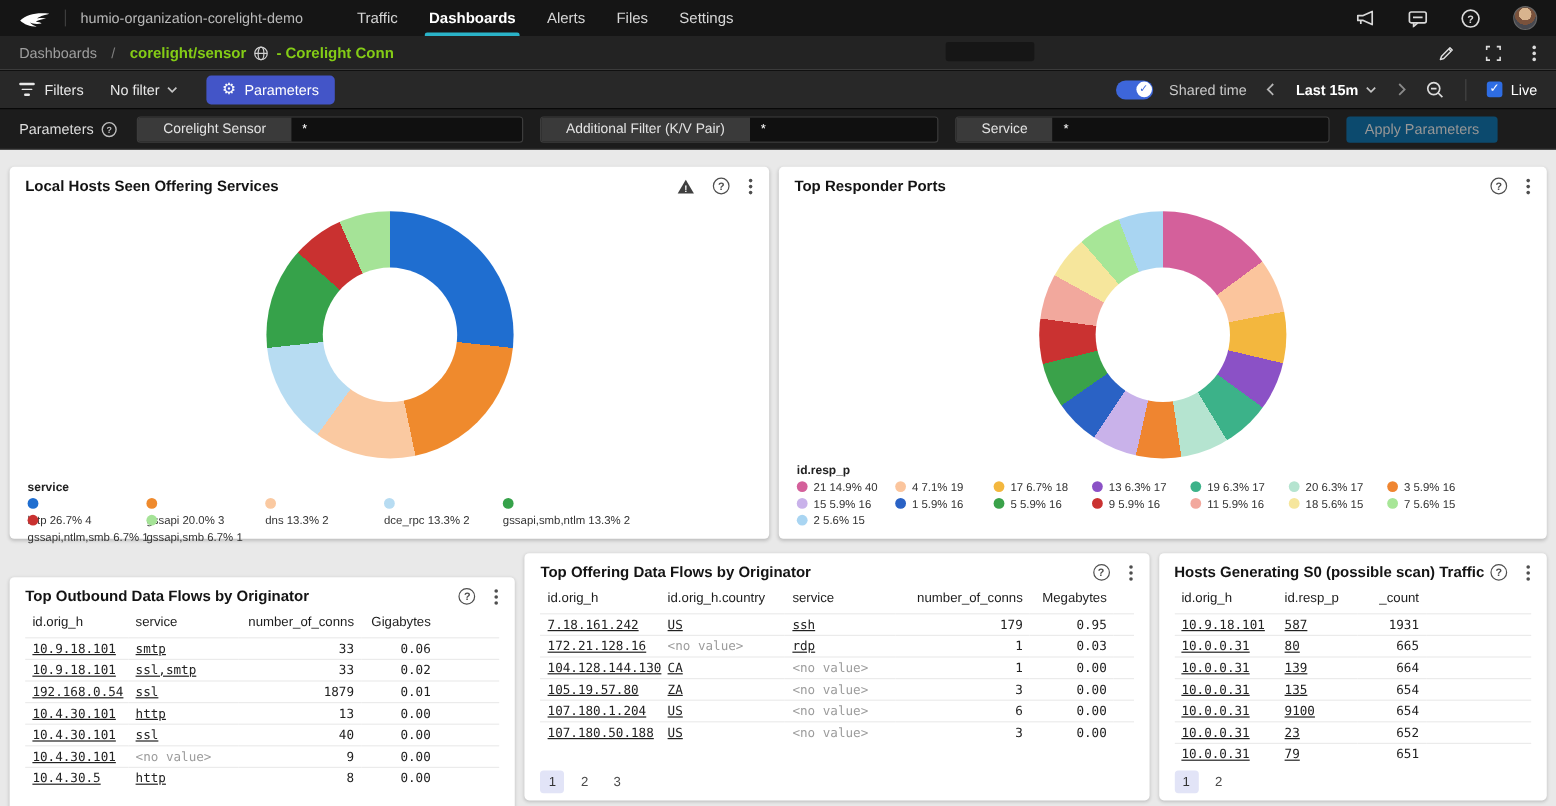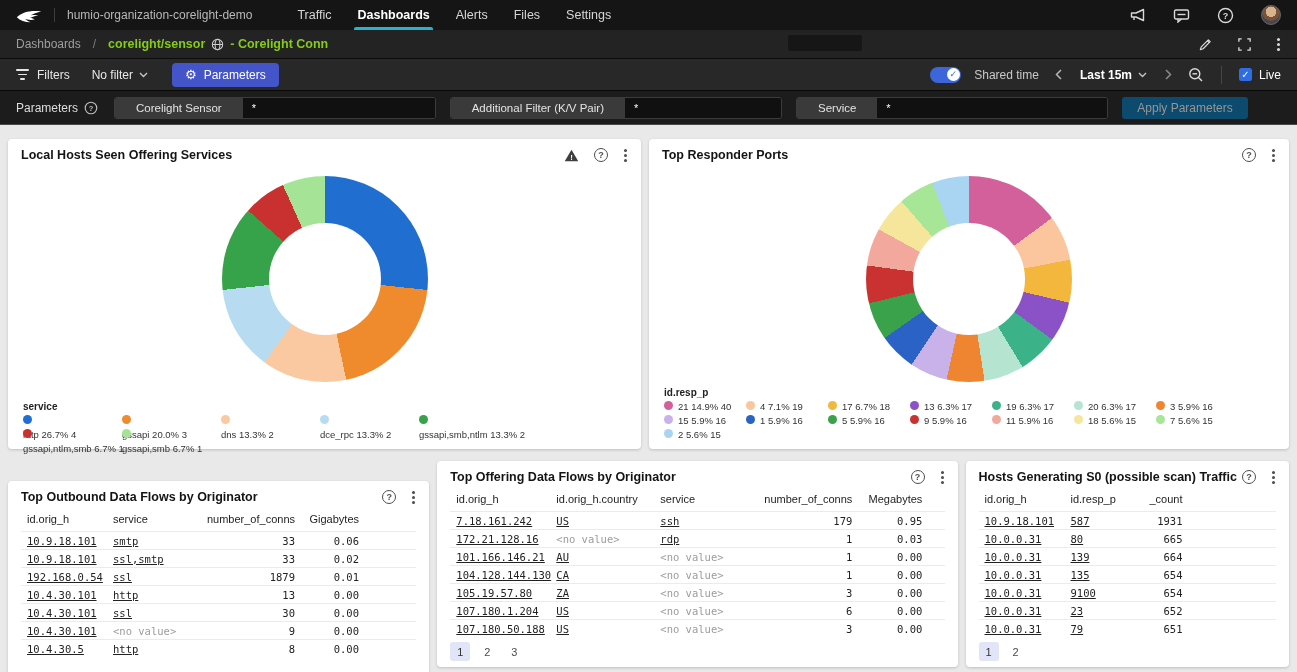--- a/index.html
+++ b/index.html
@@ -440,21 +440,21 @@
             <tr>
               <td class="c0 link">10.4.30.101</td>
               <td class="c1 link">http</td>
               <td class="c2 al-r">13</td>
               <td class="c3 al-r">0.00</td>
               <td class="fill"></td>
             </tr>
             <tr>
               <td class="c0 link">10.4.30.101</td>
               <td class="c1 link">ssl</td>
-              <td class="c2 al-r">30</td>
+              <td class="c2 al-r">40</td>
               <td class="c3 al-r">0.00</td>
               <td class="fill"></td>
             </tr>
             <tr>
               <td class="c0 link">10.4.30.101</td>
               <td class="c1 novalue">&lt;no value&gt;</td>
               <td class="c2 al-r">9</td>
               <td class="c3 al-r">0.00</td>
               <td class="fill"></td>
             </tr>
@@ -512,28 +512,20 @@
             </tr>
             <tr>
               <td class="c0 link">172.21.128.16</td>
               <td class="c1 novalue">&lt;no value&gt;</td>
               <td class="c2 link">rdp</td>
               <td class="c3 al-r">1</td>
               <td class="c4 al-r">0.03</td>
               <td class="fill"></td>
             </tr>
             <tr>
-              <td class="c0 link">101.166.146.21</td>
-              <td class="c1 link">AU</td>
-              <td class="c2 novalue">&lt;no value&gt;</td>
-              <td class="c3 al-r">1</td>
-              <td class="c4 al-r">0.00</td>
-              <td class="fill"></td>
-            </tr>
-            <tr>
               <td class="c0 link">104.128.144.130</td>
               <td class="c1 link">CA</td>
               <td class="c2 novalue">&lt;no value&gt;</td>
               <td class="c3 al-r">1</td>
               <td class="c4 al-r">0.00</td>
               <td class="fill"></td>
             </tr>
             <tr>
               <td class="c0 link">105.19.57.80</td>
               <td class="c1 link">ZA</td>

